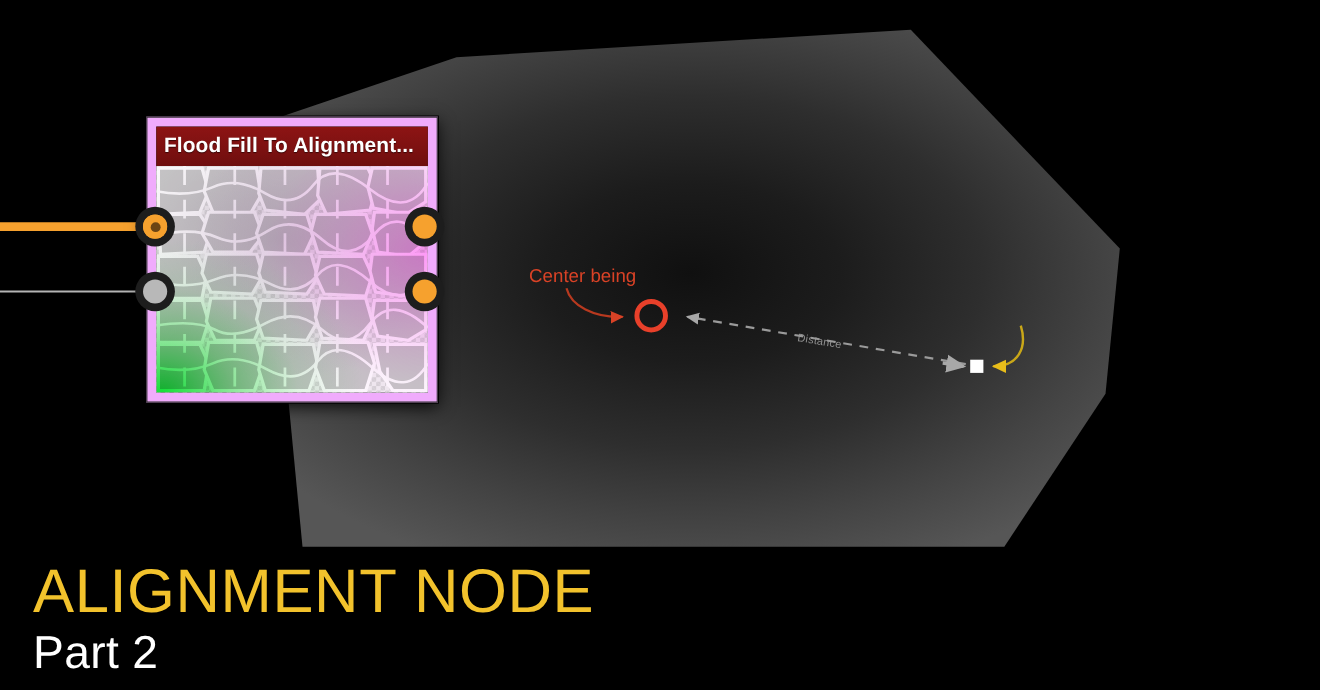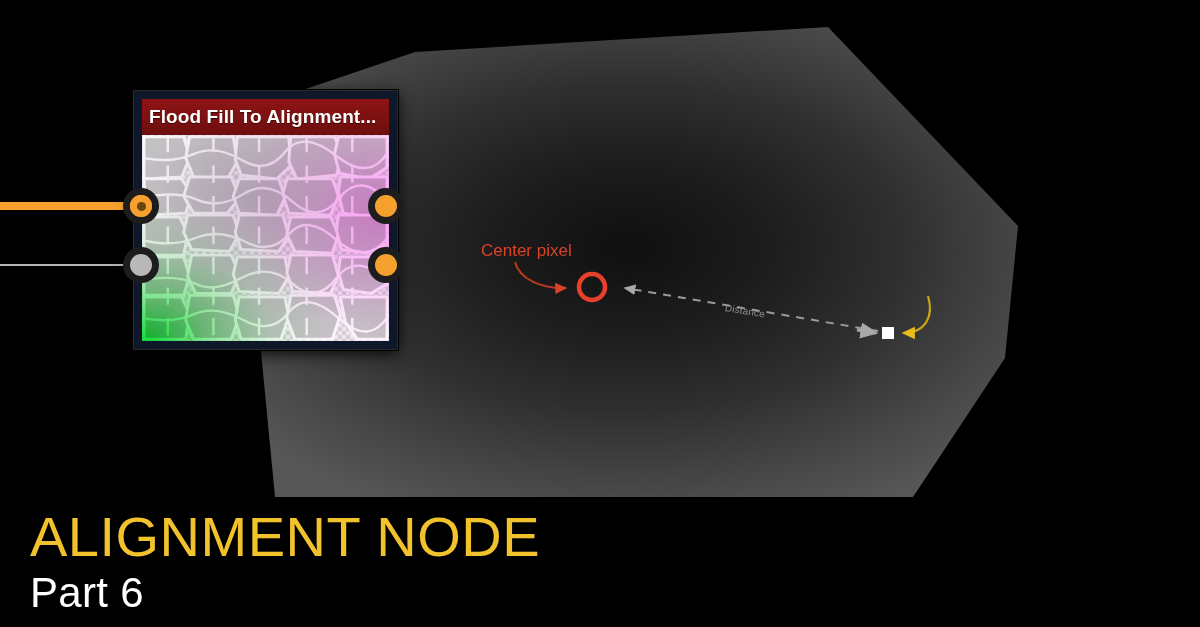--- a/index.html
+++ b/index.html
@@ -19,23 +19,23 @@
   
   #bg-polygon-layer {
     position: absolute; left: 0; top: 0;
     width: 1200px; height: 627px;
     pointer-events: none;
   }
 
   
   #node {
     position: absolute;
-    left: 133px; top: 90px;
+    left: 133px; top: 106px;
     width: 265px; height: 260px;
-    background: #0f172a;
+    background: #f0abfc;
     border: 1px solid #2a2a2a;
     box-shadow: 0 0 0 1px #000, 0 4px 14px rgba(0,0,0,.85);
     z-index: 20;
     text-align: center;
   }
   #node-inner {
     position: absolute;
     left: 8px; top: 8px; right: 8px; bottom: 8px;
     background: #1a1a1a;
     overflow: hidden;
@@ -270,23 +270,23 @@
 
     <path d="M878,331 L625,288" fill="none" stroke="#9a9a9a" stroke-width="2" stroke-dasharray="8 7" marker-end="url(#arrowGrey)"></path>
 
     <path d="M857,330 L876,333" fill="none" stroke="#a8a8a8" stroke-width="3" marker-end="url(#arrowGrey)"></path>
 
     <rect x="882" y="327" width="12" height="12" fill="#ffffff"></rect>
 
     <path d="M928,296 C934,316 926,333 903,333" fill="none" stroke="#c9a718" stroke-width="2.2" marker-end="url(#arrowGold)"></path>
   </svg>
 
-  <div class="anno-label" id="label-center-point">Center pixel</div>
+  <div class="anno-label" id="label-center-point">Center being</div>
 
 
   <div id="label-distance">Distance</div>
 
   <div id="title-block">
     <div id="main-title">ALIGNMENT NODE</div>
-    <div id="sub-title">Part 6</div>
+    <div id="sub-title">Part 2</div>
   </div>
 
 </div>
 
 </body></html>

